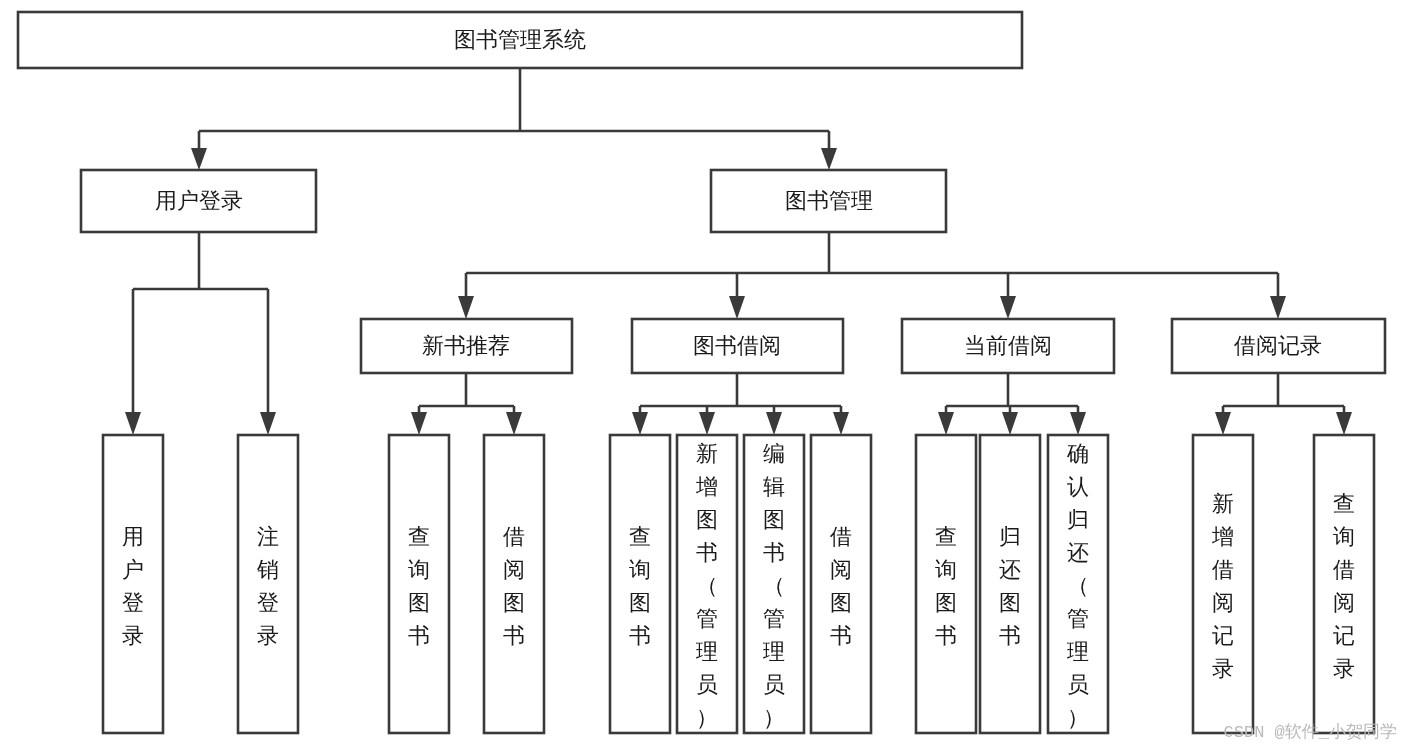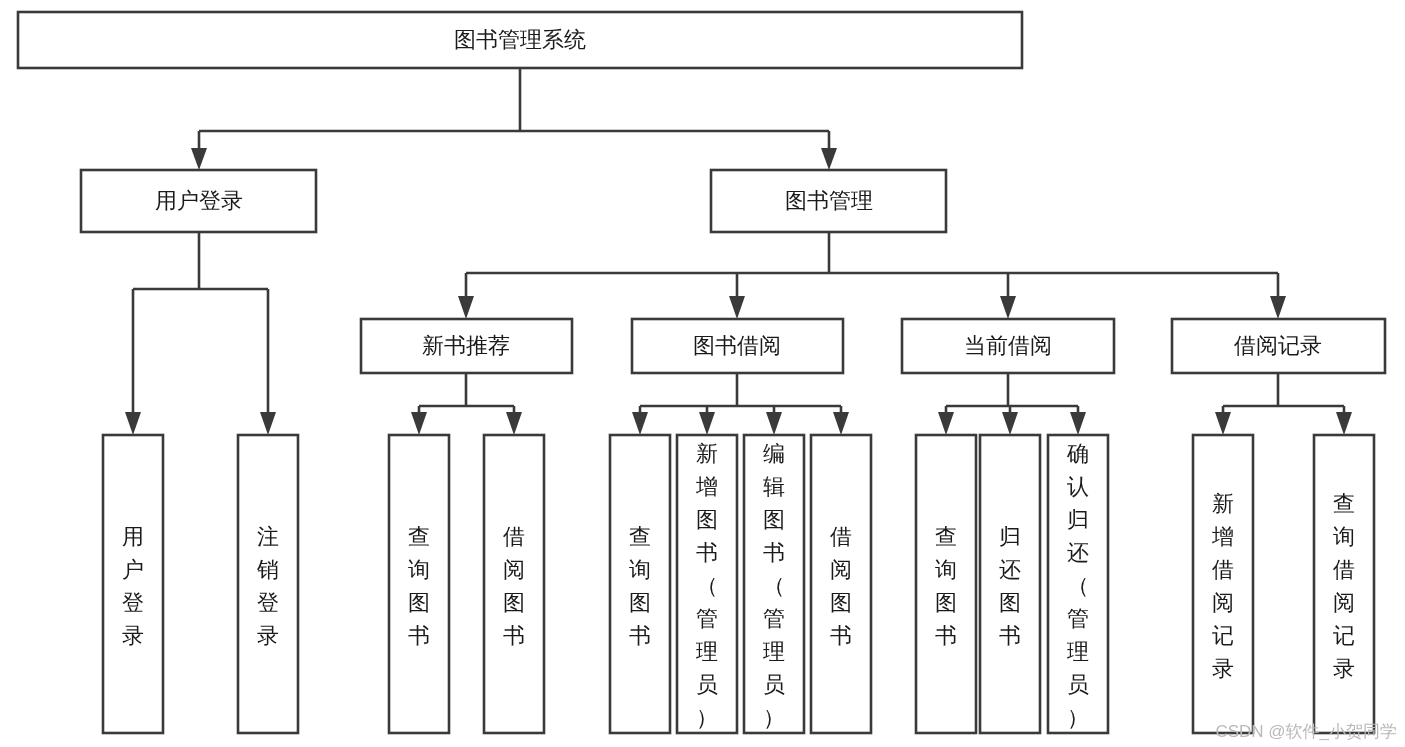--- a/index.html
+++ b/index.html
@@ -52,21 +52,21 @@
   .node-label-v {
     font-family: "DejaVu Sans", "Liberation Sans", sans-serif;
     font-size: 22px;
     fill: #1a1a1a;
     text-anchor: middle;
   }
   .watermark {
     position: absolute;
     right: 8px;
     bottom: 4px;
-    font-family: Liberation Sans, sans-serif;
+    font-family: Liberation Mono, monospace;
     font-size: 17px;
     color: #b9b9b9;
     white-space: nowrap;
     user-select: none;
   }
 </style>
 </head>
 <body>
 
 <div id="diagram-root">

